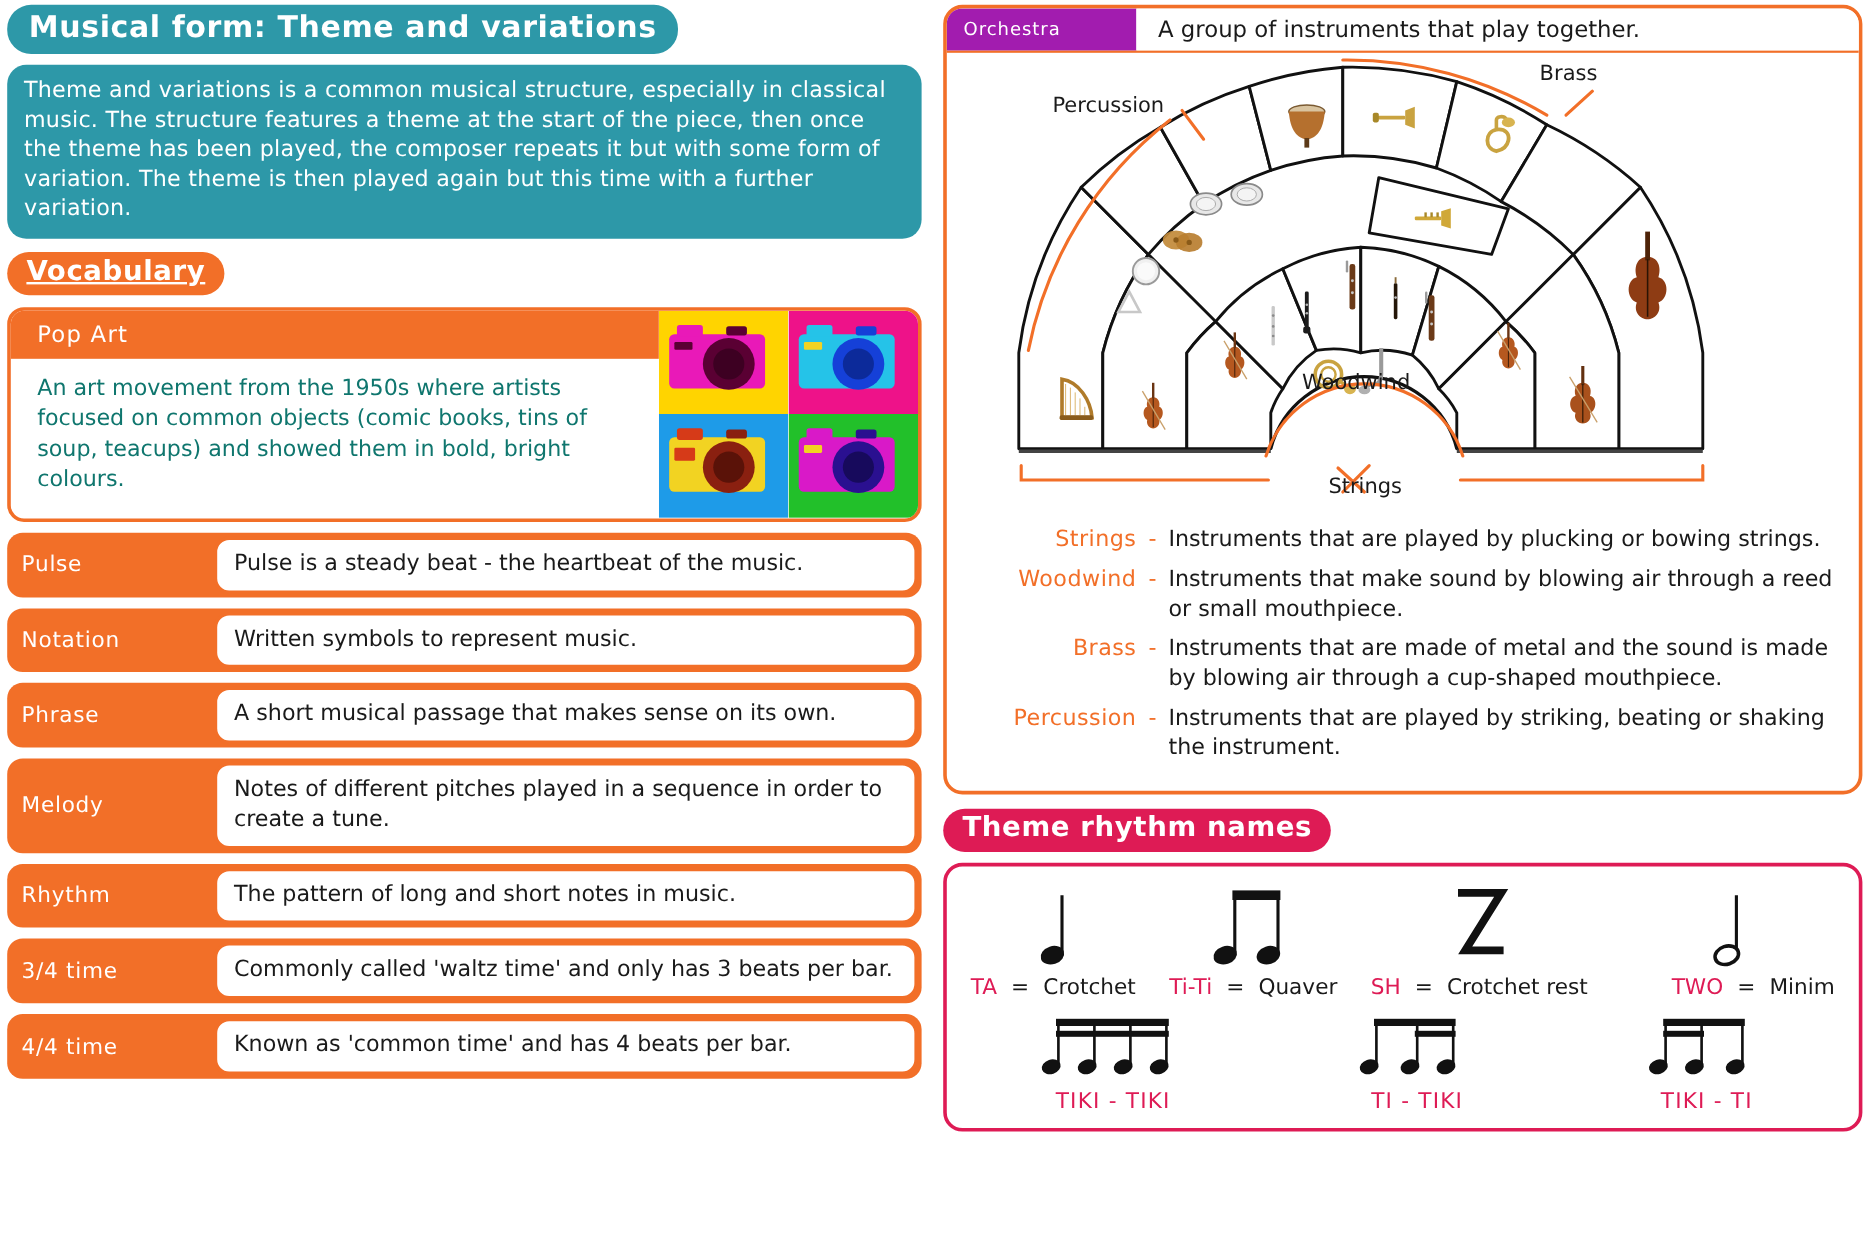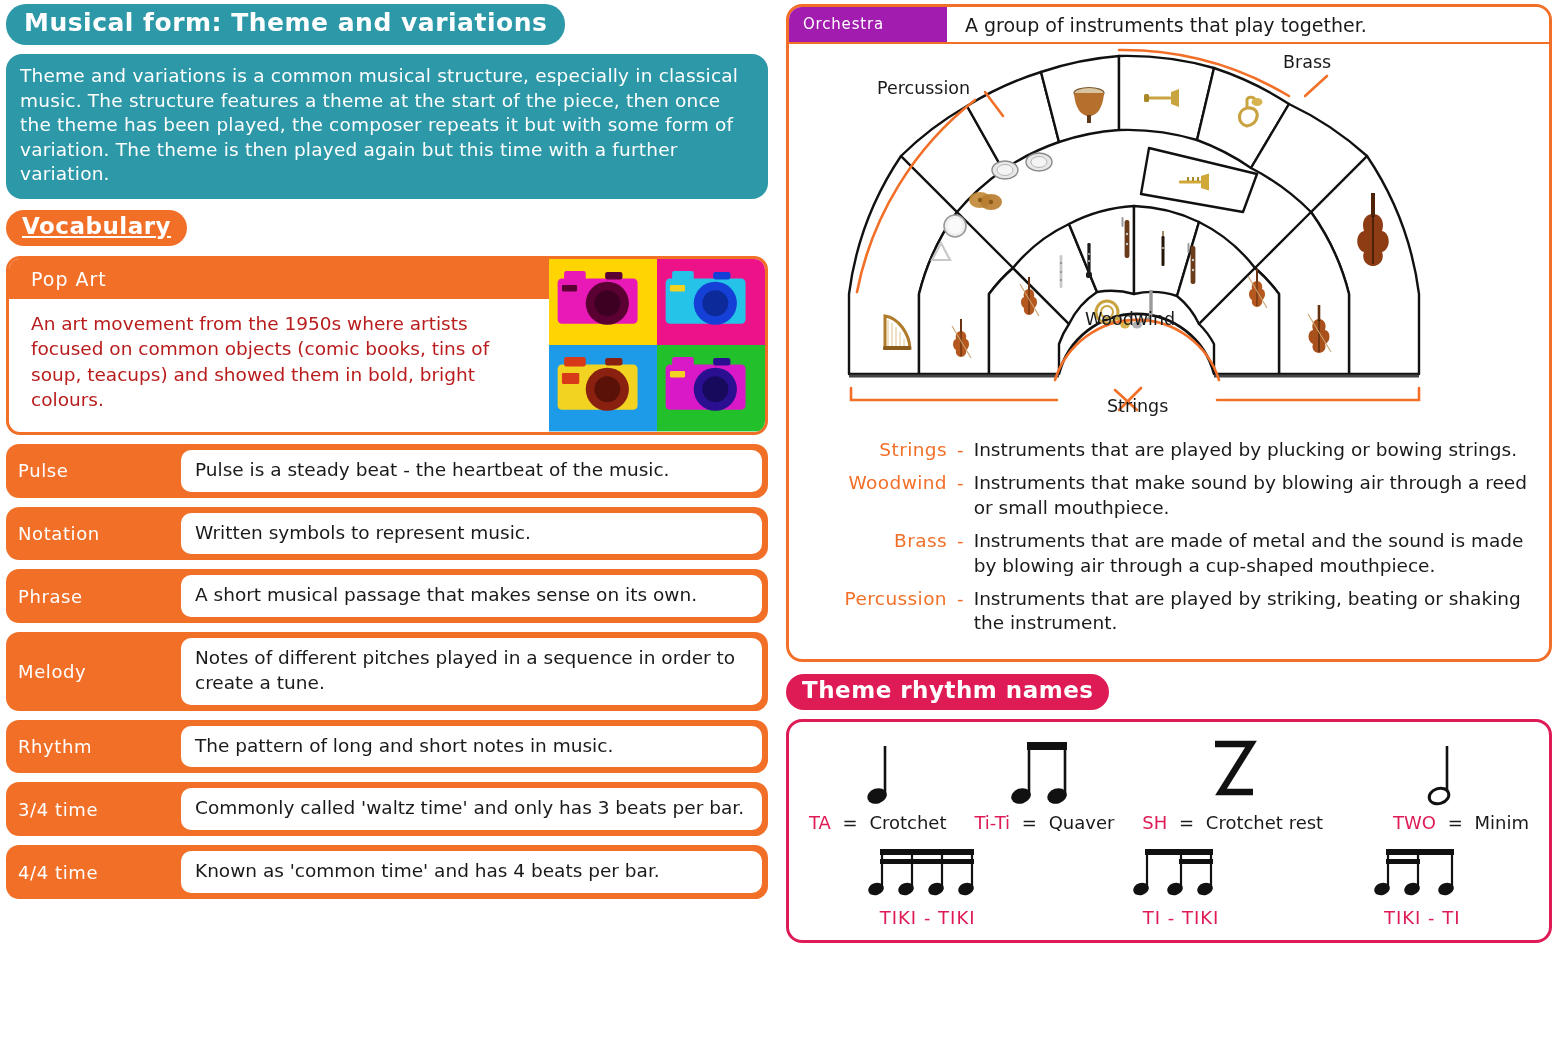--- a/index.html
+++ b/index.html
@@ -36,21 +36,21 @@
   #popart{
     margin-top:10px;border:3px solid #f26f28;border-radius:14px;
     overflow:hidden;background:#fff;display:flex;position:relative;
   }
   #popart-left{flex:1;display:flex;flex-direction:column;}
   #popart-head{
     background:#f26f28;color:#fff;font-size:19px;
     padding:9px 0 9px 22px;letter-spacing:1px;
   }
   #popart-body{
-    padding:12px 14px 12px 22px;font-size:18.5px;line-height:1.37;color:#b91c1c;
+    padding:12px 14px 12px 22px;font-size:18.5px;line-height:1.37;color:#0f766e;
   }
   #popart-img{
     width:216px;flex:none;display:grid;
     grid-template-columns:1fr 1fr;grid-template-rows:1fr 1fr;
   }
   .warhol{position:relative;overflow:hidden;}
   .warhol svg{width:100%;height:100%;display:block;}
 
   
   .vrow{

